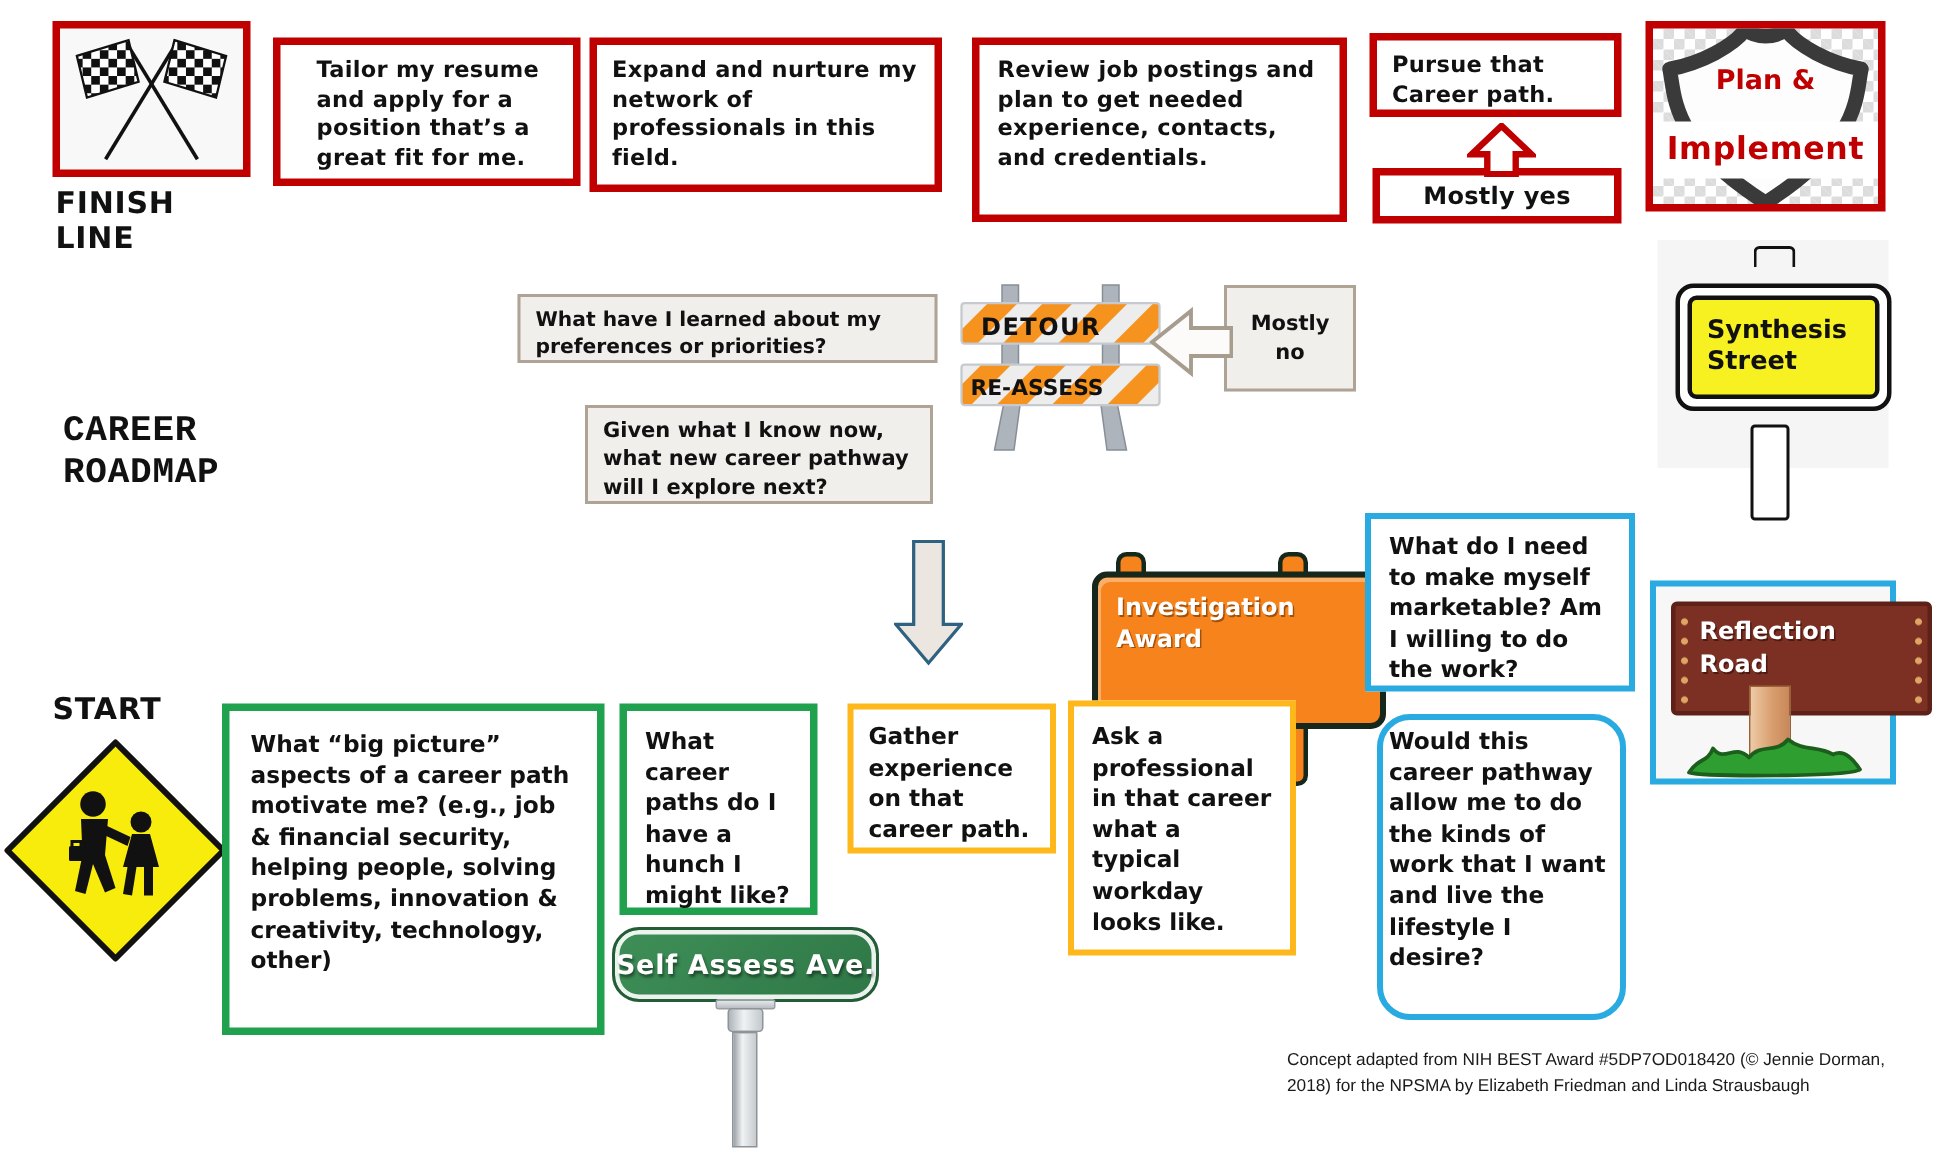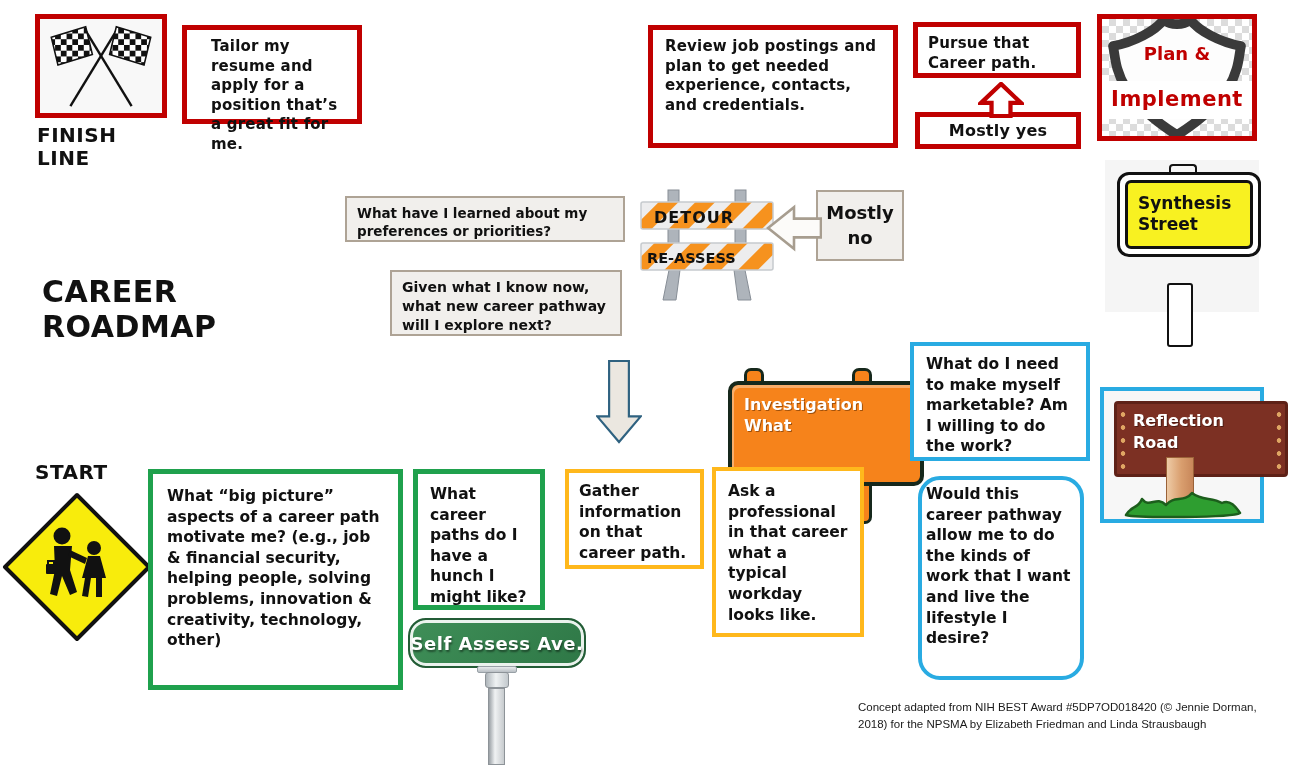--- a/index.html
+++ b/index.html
@@ -11,33 +11,33 @@
   .rbox{border:5px solid #C00000;background:#fff;padding:7px 10px;font-size:15px;font-weight:700;line-height:1.3;letter-spacing:.2px;}
   .flagbox{border:5px solid #C00000;background:#F8F8F8;display:flex;align-items:center;justify-content:center;}
   .caps{font-weight:800;font-size:20px;line-height:1.15;letter-spacing:.5px;}
   
   .note{background:#F1EFEC;border:2px solid #AEA395;padding:6px 10px;font-size:13.5px;font-weight:700;line-height:1.35;}
   
   .ybox{background:#FBF412;border:4px solid #111;padding:8px 10px;font-size:16.5px;font-weight:700;line-height:1.32;}
   .gbox{border:5px solid #1FA14D;background:#fff;padding:12px 14px;font-size:15.5px;font-weight:700;line-height:1.33;}
   .obox{border:4px solid #FFB81C;background:#fff;padding:8px 10px;font-size:15.5px;font-weight:700;line-height:1.33;}
   .bbox{border:4px solid #29ABE2;background:#fff;padding:8px 12px;font-size:15.5px;font-weight:700;line-height:1.33;}
-  .title{font-size:30px;font-weight:800;line-height:1.18;letter-spacing:.5px;}
+  .title{font-size:24px;font-weight:800;line-height:1.18;letter-spacing:.5px;font-family:Liberation Mono, monospace;}
   
   .checker{background-color:#fff;
     background-image:linear-gradient(45deg,#DCDCDC 25%,transparent 25%,transparent 75%,#DCDCDC 75%),
                      linear-gradient(45deg,#DCDCDC 25%,transparent 25%,transparent 75%,#DCDCDC 75%);
     background-size:14px 14px;background-position:0 0,7px 7px;}
   .shieldbox{border:5px solid #C00000;overflow:hidden;}
   .shield-band{position:absolute;left:0;right:0;top:62px;height:38px;background:#fff;}
   .shield-t1{position:absolute;left:0;right:0;top:24px;text-align:center;color:#C00000;font-weight:800;font-size:18px;}
   .shield-t2{position:absolute;left:0;right:0;top:68px;text-align:center;color:#C00000;font-weight:800;font-size:21px;letter-spacing:.5px;}
   
   .synth-panel{background:#F5F5F5;}
-  .synth-outer{position:absolute;left:12px;top:12px;width:128px;background:#fff;border:3px solid #111;border-radius:12px;padding:5px;}
+  .synth-outer{position:absolute;left:12px;top:29px;width:128px;background:#fff;border:3px solid #111;border-radius:12px;padding:5px;}
   .synth-inner{background:#F8F121;border:3px solid #111;border-radius:6px;padding:10px 10px;font-weight:700;font-size:17px;line-height:1.25;}
   .synth-clip{position:absolute;left:64px;top:4px;width:24px;height:12px;background:#F5F5F5;border:2px solid #111;border-bottom:none;border-radius:4px 4px 0 0;}
   .synth-post{position:absolute;left:62px;top:123px;width:22px;height:60px;background:#fff;border:2px solid #111;border-radius:3px;}
   
   .inv-post{position:absolute;width:14px;background:#F6831B;border:3px solid #16281C;border-radius:7px;}
   .inv-sign{position:absolute;left:0;top:13px;width:164px;height:77px;background:#F6831B;border:4px solid #16281C;border-radius:10px;
     box-shadow:inset 2px 3px 0 rgba(255,255,255,.35);color:#fff;font-weight:800;font-size:16px;line-height:1.3;
     padding:10px 12px;text-shadow:1px 1px 0 rgba(90,40,0,.55);}
   
   .ave-sign{background:linear-gradient(135deg,#3F8F58,#2E7746);border:2px solid #235C36;border-radius:18px;
@@ -73,21 +73,22 @@
       </defs>
       <line x1="28" y1="88" x2="78" y2="6" stroke="#111" stroke-width="2.5"></line>
       <line x1="92" y1="88" x2="42" y2="6" stroke="#111" stroke-width="2.5"></line>
       <polygon points="8,16 44,5 51,34 15,45" fill="url(#ck)" stroke="#111" stroke-width="1.6"></polygon>
       <polygon points="76,5 112,16 105,45 69,34" fill="url(#ck)" stroke="#111" stroke-width="1.6"></polygon>
     </svg>
   </div>
   <div class="abs caps pre" style="left:37px;top:124px;">FINISH
 LINE</div>
 
-  <div class="abs rbox" style="left:182px;top:25px;width:180px;height:99px;padding-left:24px;">Tailor my resume and apply for a position that’s a great fit for me.</div>
+  <div class="abs rbox" style="left:182px;top:25px;width:205px;height:99px;padding-left:24px;">Tailor my resume and apply for a position that’s a great fit for me.</div>
+  <div class="abs rbox" style="left:393px;top:25px;width:235px;height:103px;">Expand and nurture my network of professionals in this field.</div>
   <div class="abs rbox" style="left:648px;top:25px;width:250px;height:123px;padding-left:12px;">Review job postings and plan to get needed experience, contacts, and credentials.</div>
   <div class="abs rbox" style="left:913px;top:22px;width:168px;height:56px;">Pursue that Career path.</div>
 
   <svg class="abs" style="left:978px;top:82px;z-index:3;" width="46" height="36" viewBox="0 0 48 38">
     <polygon points="24,2 45,22 34,22 34,36 14,36 14,22 3,22" fill="#fff" stroke="#C00000" stroke-width="4.5"></polygon>
   </svg>
   <div class="abs rbox" style="left:915px;top:112px;width:166px;height:37px;text-align:center;font-size:16px;padding:4px;">Mostly yes</div>
 
   <div class="abs shieldbox checker" style="left:1097px;top:14px;width:160px;height:127px;">
     <svg class="abs" style="left:-3px;top:-4px;" width="156" height="126" viewBox="0 0 160 130">
@@ -116,21 +117,21 @@
     <polygon points="96,84 107,84 113,114 100,114" fill="#AEB4BB" stroke="#878E96"></polygon>
     <rect x="3" y="16" width="132" height="27" rx="2" fill="url(#bstr)" stroke="#C6CACE" stroke-width="1.5"></rect>
     <rect x="3" y="57" width="132" height="27" rx="2" fill="url(#bstr)" stroke="#C6CACE" stroke-width="1.5"></rect>
     <text x="16" y="37" font-size="16" letter-spacing="1" fill="#111">DETOUR</text>
     <text x="9" y="77" font-size="14.5" fill="#111">RE-ASSESS</text>
   </svg>
 
   <svg class="abs" style="left:766px;top:204px;z-index:3;" width="56" height="48" viewBox="0 0 54 46">
     <polygon points="2,23 27,3 27,14 53,14 53,32 27,32 27,43" fill="#FCFBF9" stroke="#A79D8F" stroke-width="2.5"></polygon>
   </svg>
-  <div class="abs note" style="left:816px;top:190px;width:88px;height:71px;display:flex;align-items:center;justify-content:center;text-align:center;font-size:18px;">Mostly no</div>
+  <div class="abs note" style="left:816px;top:190px;width:88px;height:71px;display:flex;align-items:center;justify-content:center;text-align:center;font-size:14px;">Mostly no</div>
 
 
   <div class="abs synth-panel" style="left:1105px;top:160px;width:154px;height:152px;">
     <div class="synth-clip"></div>
     <div class="synth-outer">
       <div class="synth-inner">Synthesis Street</div>
     </div>
     <div class="synth-post"></div>
   </div>
 
@@ -158,26 +159,26 @@
   </svg>
 
   <div class="abs gbox" style="left:148px;top:469px;width:255px;height:221px;">What “big picture” aspects of a career path motivate me? (e.g., job &amp; financial security, helping people, solving problems, innovation &amp; creativity, technology, other)</div>
   <div class="abs gbox" style="left:413px;top:469px;width:132px;height:141px;padding:10px 12px;">What career paths do I have a hunch I might like?</div>
 
   <div class="abs ave-sign" style="left:408px;top:618px;width:178px;height:50px;">Self Assess Ave.</div>
   <div class="abs ave-bracket" style="left:477px;top:666px;width:40px;height:7px;"></div>
   <div class="abs ave-collar" style="left:485px;top:672px;width:24px;height:16px;"></div>
   <div class="abs ave-post" style="left:488px;top:688px;width:17px;height:77px;"></div>
 
-  <div class="abs obox" style="left:565px;top:469px;width:139px;height:100px;">Gather information on that career path.</div>
+  <div class="abs obox" style="left:565px;top:469px;width:139px;height:100px;">Gather experience on that career path.</div>
 
   <div class="abs" style="left:728px;top:368px;width:168px;height:152px;">
     <div class="inv-post" style="left:16px;top:0;height:112px;"></div>
     <div class="inv-post" style="left:124px;top:0;height:150px;"></div>
-    <div class="inv-sign">Investigation What</div>
+    <div class="inv-sign">Investigation Award</div>
   </div>
 
   <div class="abs obox" style="left:712px;top:467px;width:152px;height:170px;padding:10px 12px;">Ask a professional in that career what a typical workday looks like.</div>
 
   <div class="abs bbox" style="left:910px;top:342px;width:180px;height:119px;">What do I need to make myself marketable? Am I willing to do the work?</div>
   <div class="abs bbox" style="left:918px;top:476px;width:166px;height:204px;padding:4px;border-radius:22px;">Would this career pathway allow me to do the kinds of work that I want and live the lifestyle I desire?</div>
 
   <div class="abs refl-panel" style="left:1100px;top:387px;width:164px;height:136px;">
     <div class="refl-sign">
       <div class="refl-dots" style="left:3px;"></div>

